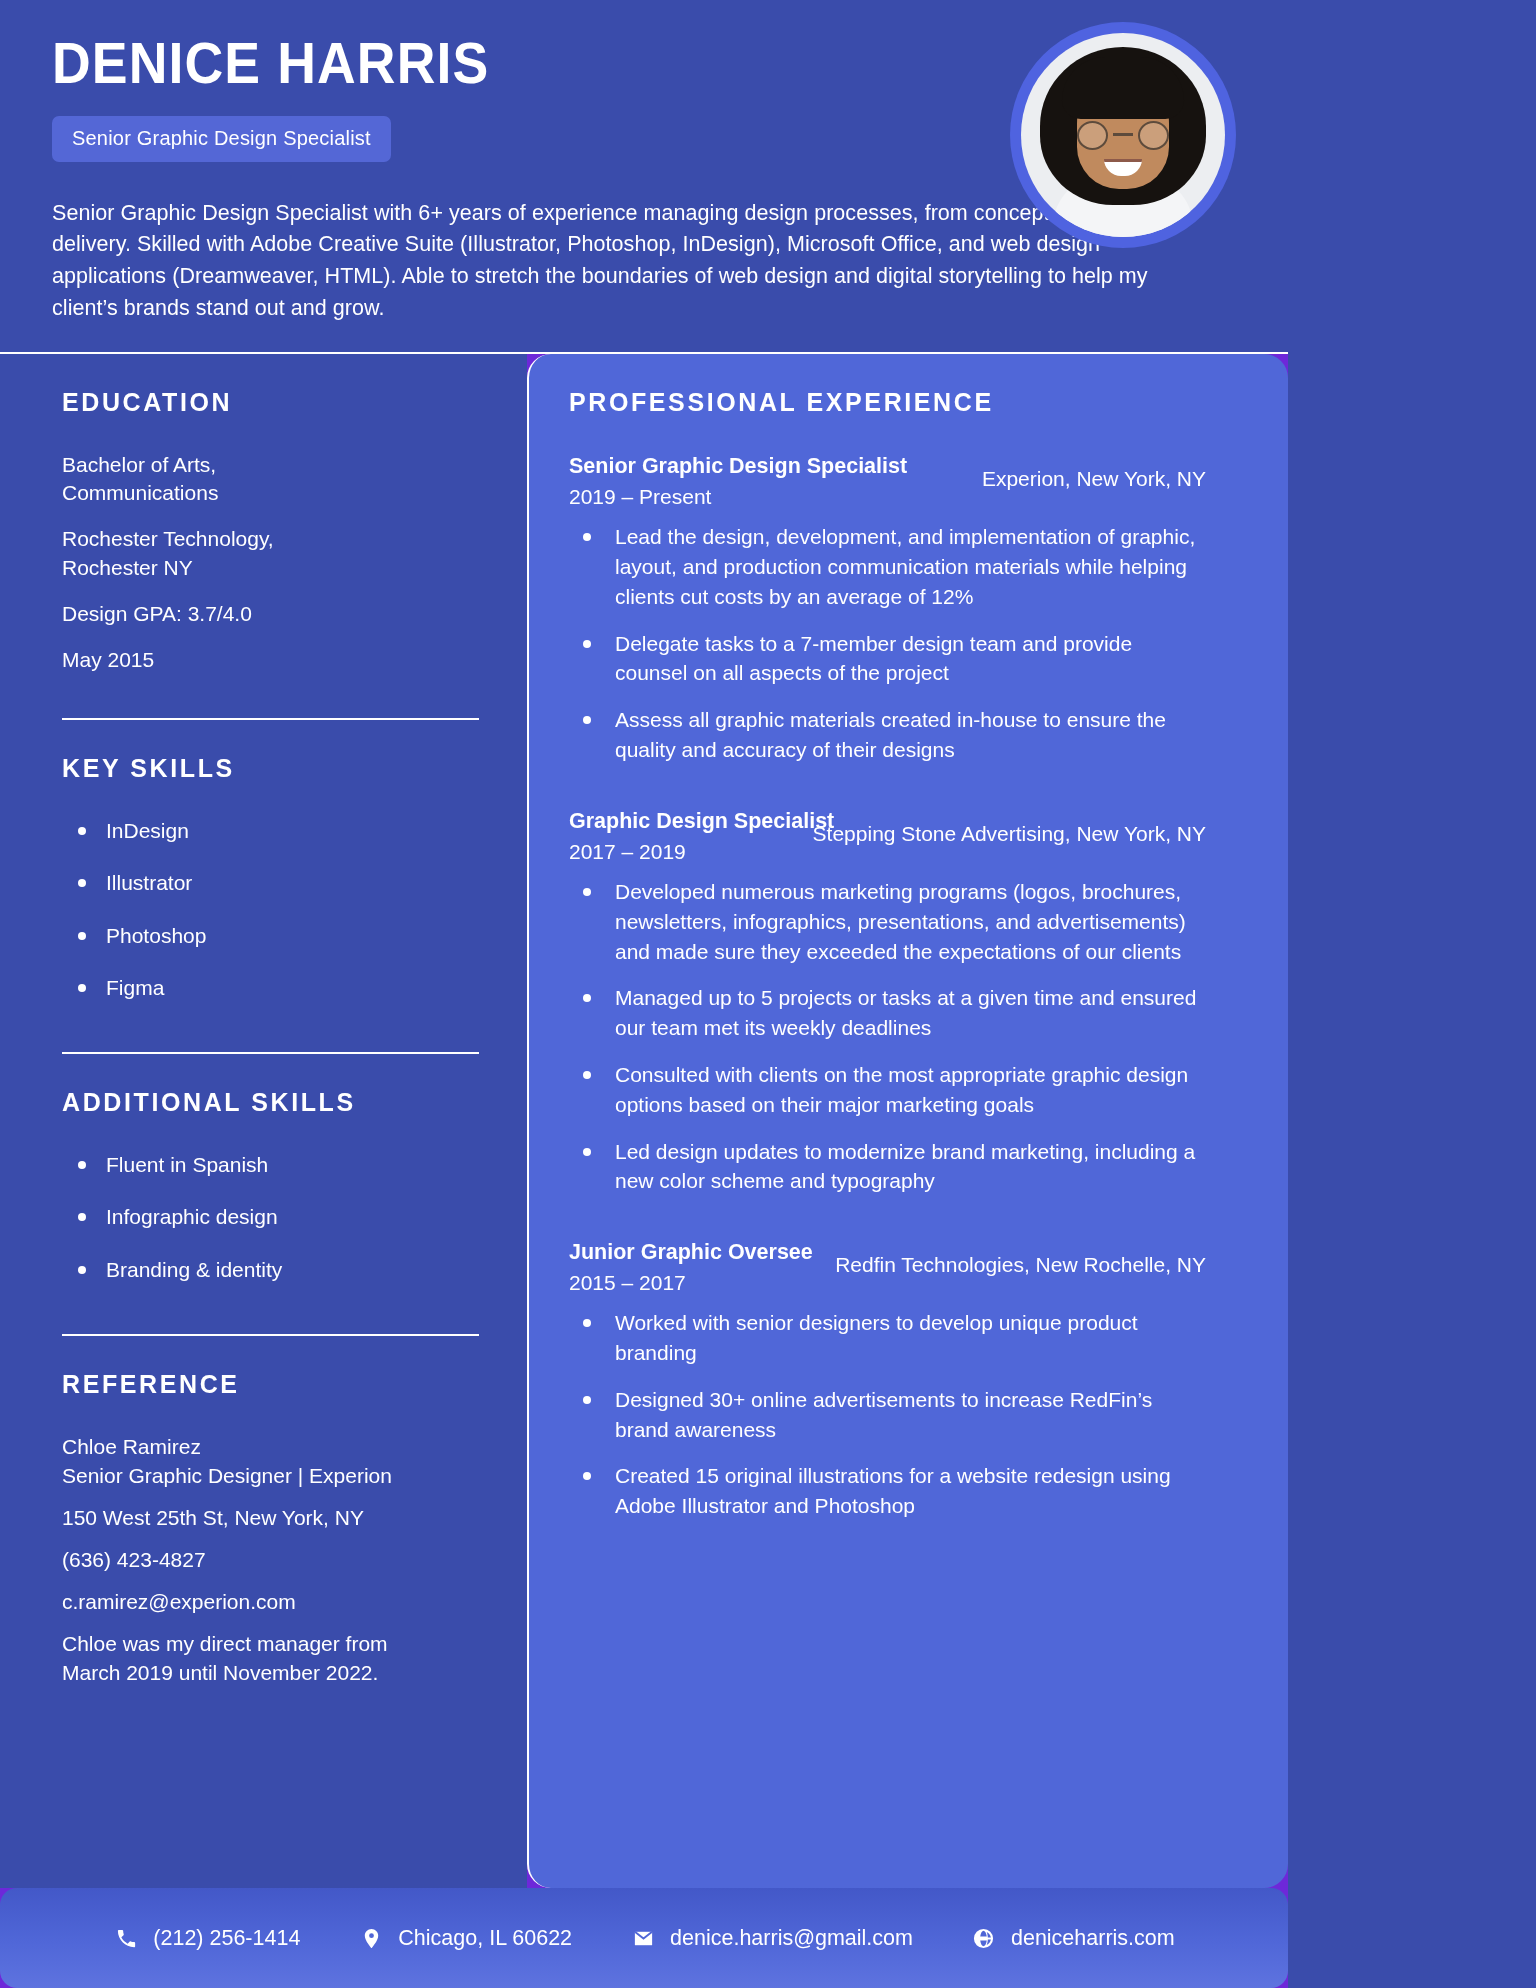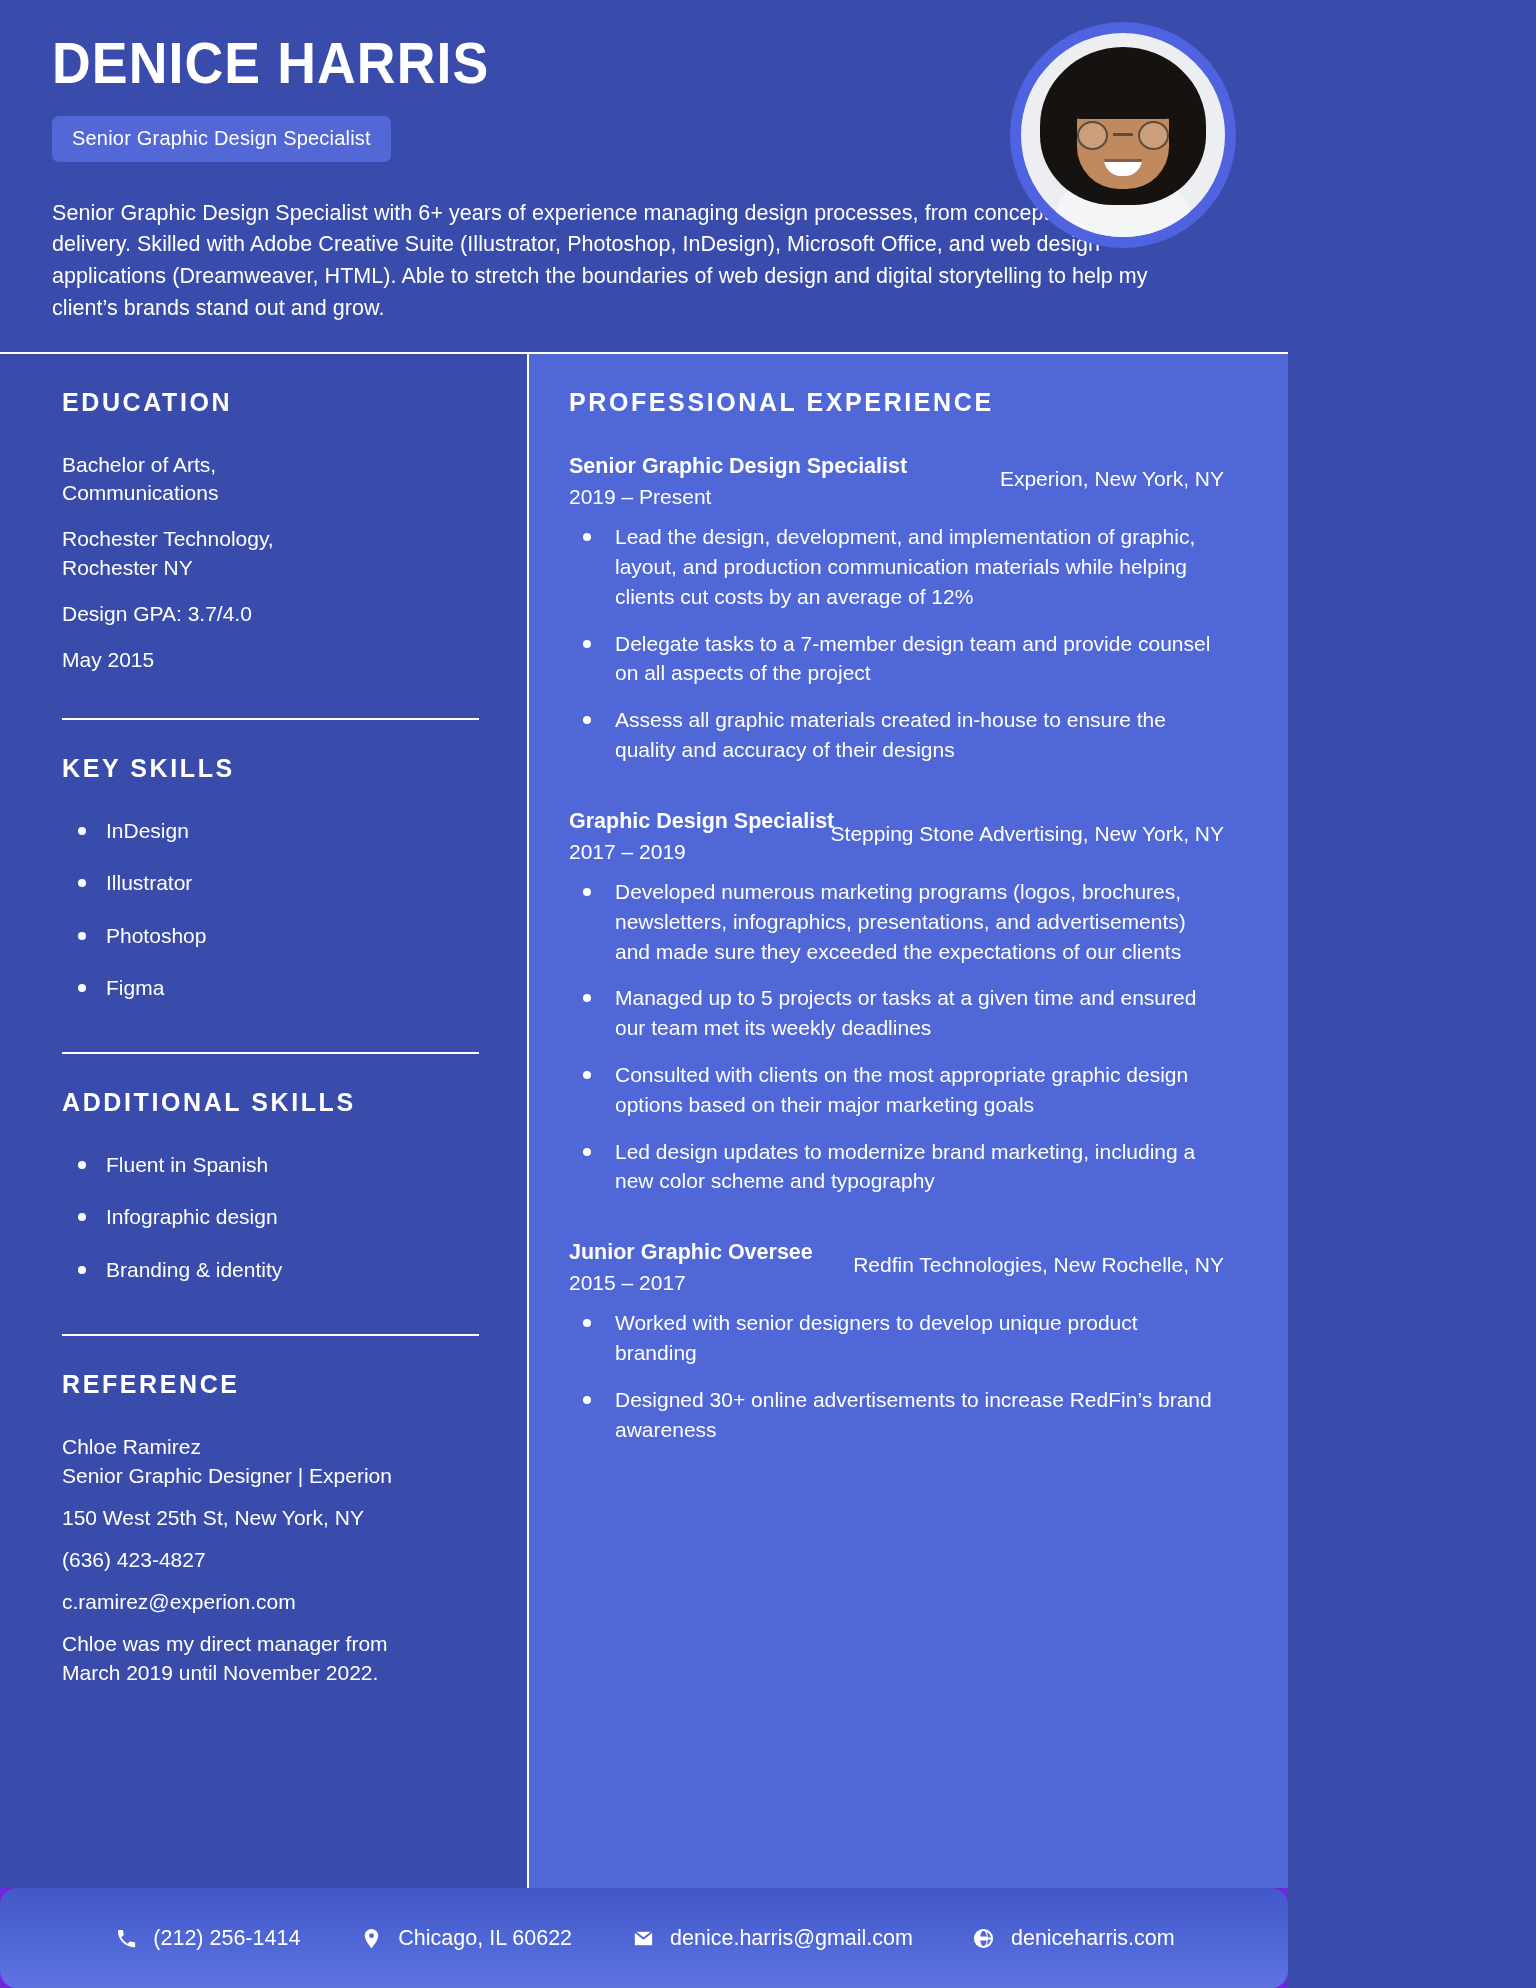--- a/index.html
+++ b/index.html
@@ -73,22 +73,23 @@
     position: relative; padding-left: 44px; margin-bottom: 25px;
   }
   ul.blist li::before {
     content: ""; position: absolute; left: 16px; top: 10px;
     width: 8px; height: 8px; border-radius: 50%; background: #ffffff;
   }
   .ref-line { color: #ffffff; font-size: 21px; line-height: 1.38; }
   .ref-gap { margin-bottom: 13px; }
 
   .main {
-    flex: 1 1 auto; background: #5067d8; padding: 34px 64px 30px 40px;
+    flex: 1 1 auto; background: #5067d8; padding: 34px 82px 30px 40px;
     border-left: 2px solid #ffffff;
+    border-radius: 24px;
   }
   .main-title {
     font-size: 25px; font-weight: 700; color: #ffffff;
     letter-spacing: 2.6px; margin-bottom: 36px;
   }
   .job { margin-bottom: 14px; }
   .job-head { position: relative; min-height: 62px; }
   .job-title { font-size: 21.5px; font-weight: 700; color: #ffffff; line-height: 1.3; }
   .job-dates { font-size: 21px; color: #ffffff; line-height: 1.35; margin-top: 2px; }
   .job-company {
@@ -224,20 +225,21 @@
 
       <div class="job">
         <div class="job-head">
           <div class="job-title">Junior Graphic Oversee</div>
           <div class="job-dates">2015 – 2017</div>
           <div class="job-company">Redfin Technologies, New Rochelle, NY</div>
         </div>
         <ul class="jlist">
           <li>Worked with senior designers to develop unique product branding</li>
           <li>Designed 30+ online advertisements to increase RedFin’s brand awareness</li>
+          <li>Created 15 original illustrations for a website redesign using Adobe Illustrator and Photoshop</li>
         </ul>
       </div>
 
     </div>
   </div>
 
   <div class="footer">
 
     <div class="fitem">
       <span class="fico">

